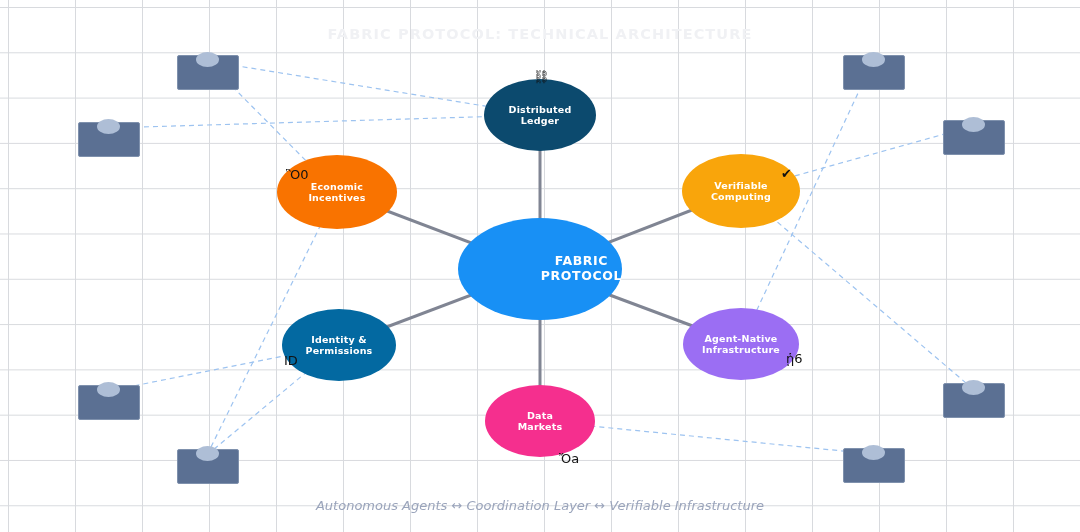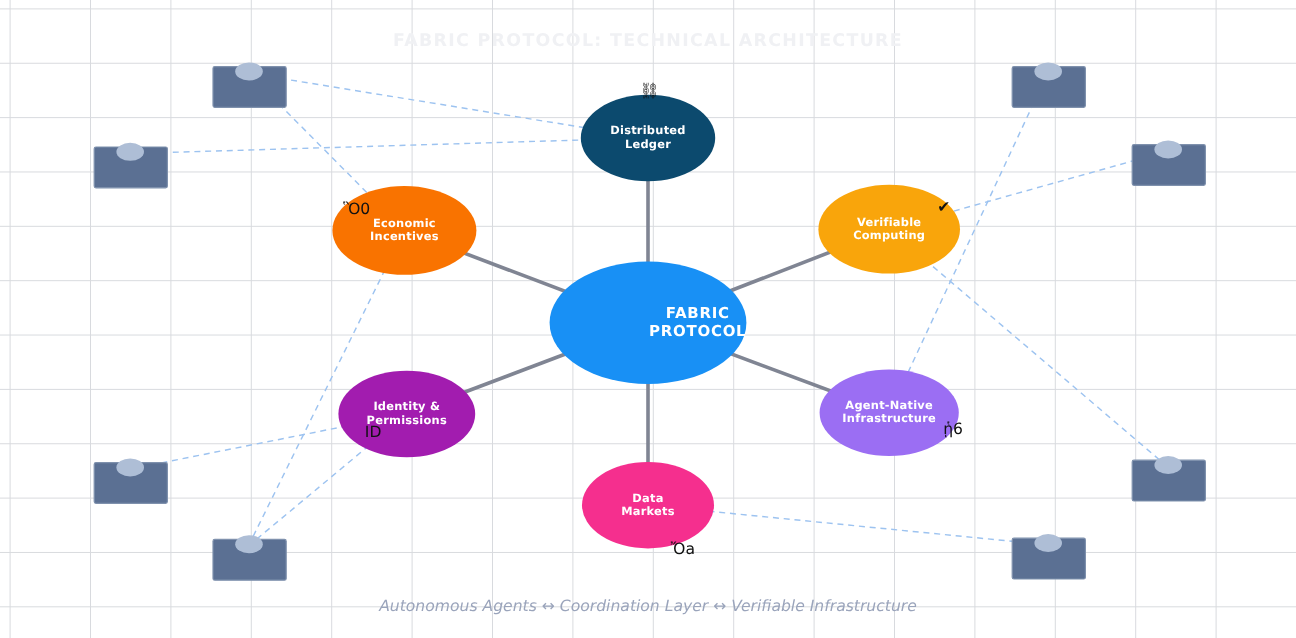--- a/index.html
+++ b/index.html
@@ -145,27 +145,27 @@
         </div>
       </div>
       <div class="glyph" style="left: 286px; top: 168px;">Ὃ0</div>
       <div class="node spoke" style="left: 682px; top: 154px; width: 118px; height: 74px; background: rgb(249, 165, 11);">
         <div>
           <span class="lbl">Verifiable</span>
           <span class="lbl">Computing</span>
         </div>
       </div>
       <div class="glyph" style="left: 781px; top: 167px;">✔</div>
-      <div class="node spoke" style="left: 282px; top: 309px; width: 114px; height: 72px; background: #a21caf;">
+      <div class="node spoke" style="left: 282px; top: 309px; width: 114px; height: 72px; background: #0369a1;">
         <div>
           <span class="lbl">Identity &amp;</span>
           <span class="lbl">Permissions</span>
         </div>
       </div>
-      <div class="glyph" style="left: 284px; top: 354px; margin-left: 20px;">ID</div>
+      <div class="glyph" style="left: 284px; top: 354px;">ID</div>
       <div class="node spoke" style="left: 683px; top: 308px; width: 116px; height: 72px; background: rgb(155, 110, 243);">
         <div>
           <span class="lbl">Agent-Native</span>
           <span class="lbl">Infrastructure</span>
         </div>
       </div>
       <div class="glyph" style="left: 786px; top: 352px;">ᾑ6</div>
       <div class="node spoke" style="left: 485px; top: 385px; width: 110px; height: 72px; background: rgb(245, 47, 142);">
         <div>
           <span class="lbl">Data</span>

